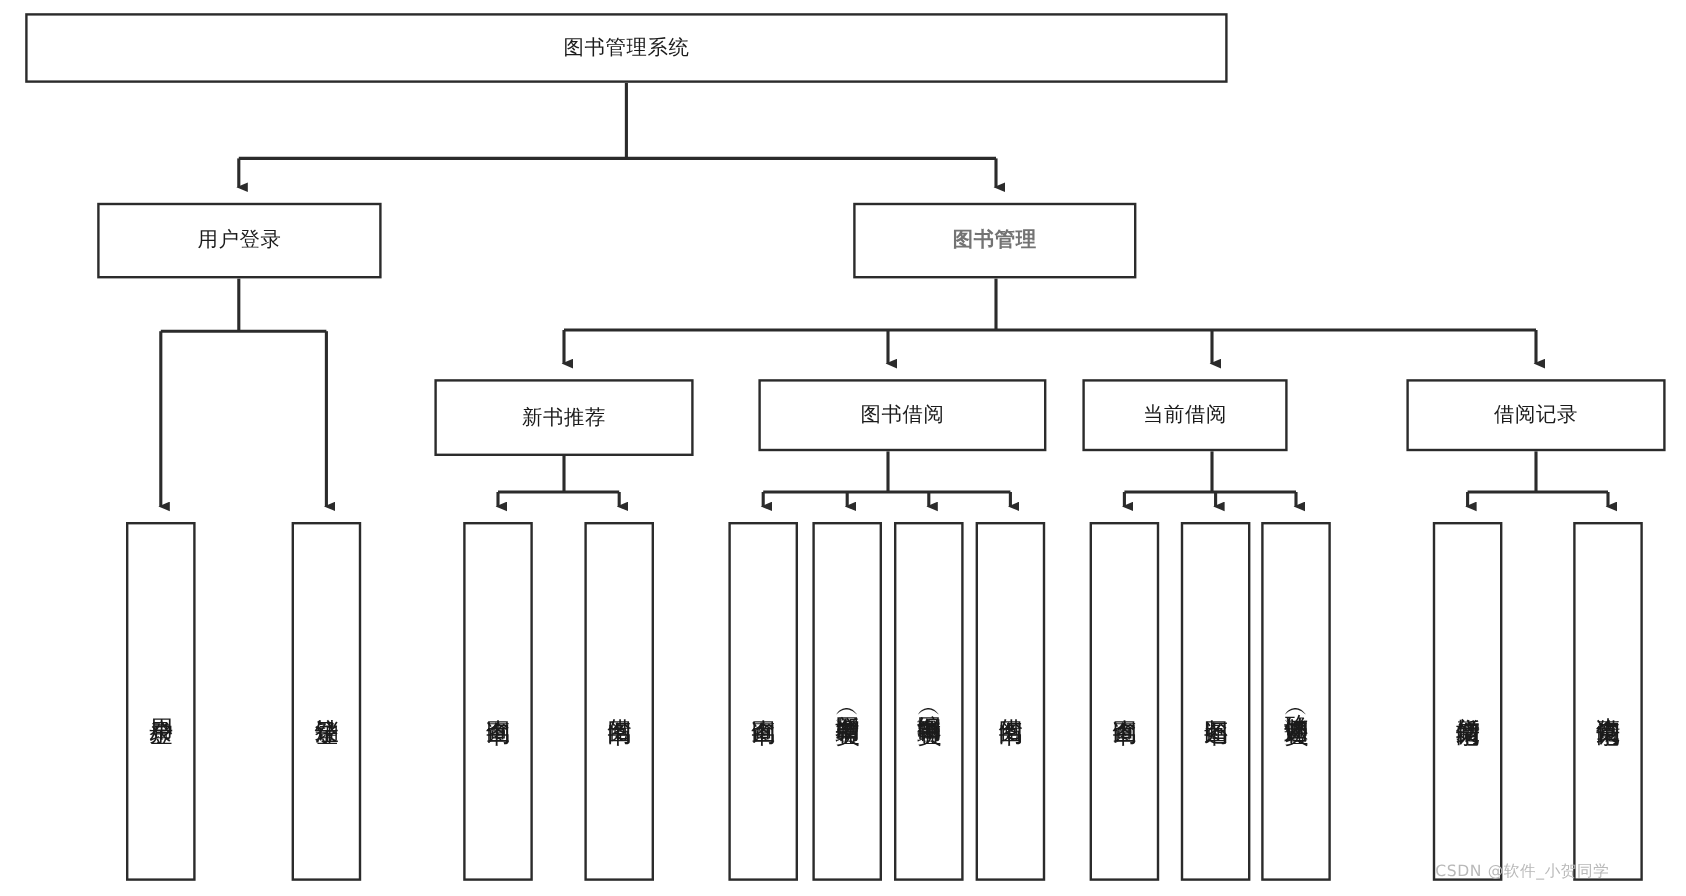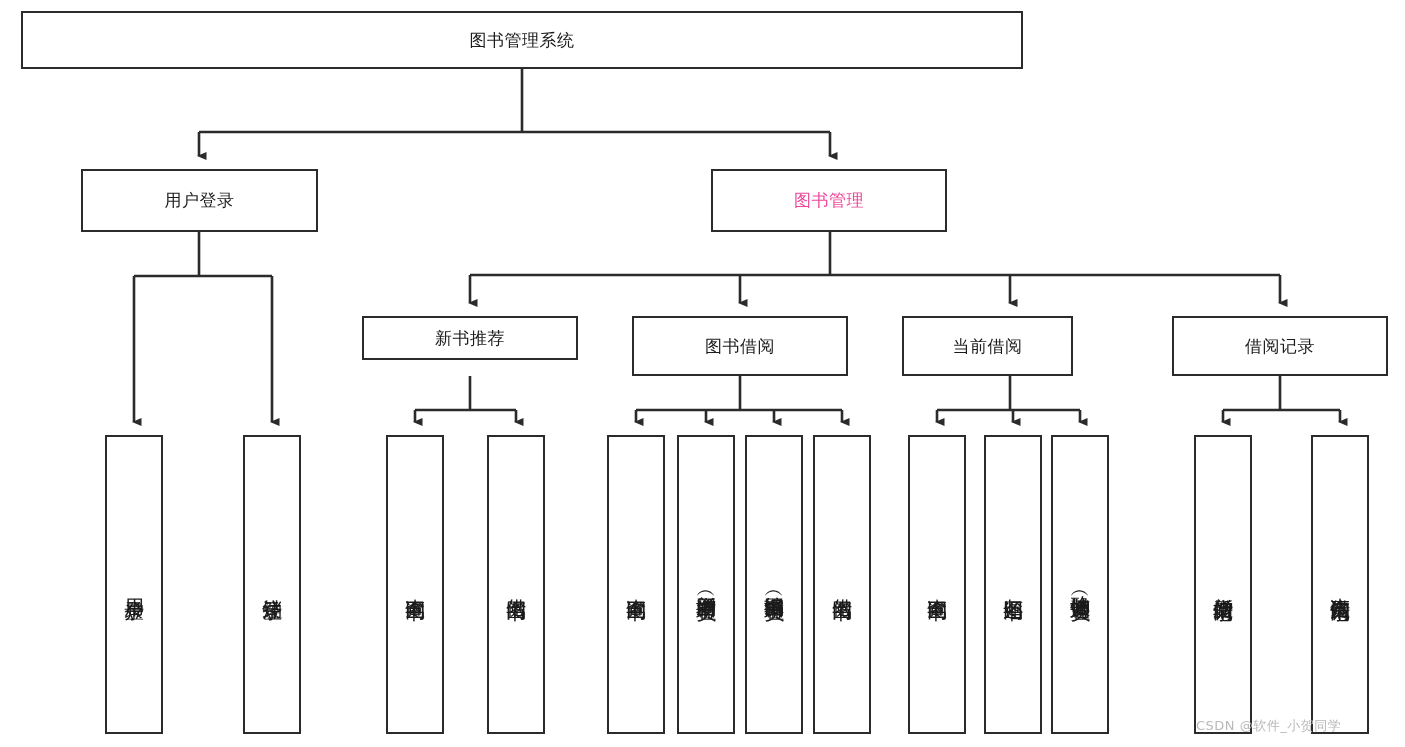--- a/index.html
+++ b/index.html
@@ -118,27 +118,27 @@
   </svg>
 
   <div class="node-box" style="left: 21px; top: 11px; width: 1002px; height: 58px; border-color: rgb(43, 43, 43); background: rgb(255, 255, 255);">
     <span class="node-label-h" style="color: rgb(27, 27, 27);">图书管理系统</span>
   </div>
 
   <div class="node-box" style="left: 81px; top: 169px; width: 237px; height: 63px; border-color: rgb(43, 43, 43); background: rgb(255, 255, 255);">
     <span class="node-label-h" style="color: rgb(27, 27, 27);">用户登录</span>
   </div>
   <div class="node-box" style="left: 711px; top: 169px; width: 236px; height: 63px; border-color: rgb(43, 43, 43); background: rgb(255, 255, 255);">
-    <span class="node-label-h" style="color: #ec4899;">图书管理</span>
+    <span class="node-label-h" style="color: #737373; font-weight: bold;">图书管理</span>
   </div>
 
-  <div class="node-box" style="left: 362px; top: 316px; width: 216px; height: 44px; border-color: rgb(43, 43, 43); background: rgb(255, 255, 255);">
+  <div class="node-box" style="left: 362px; top: 316px; width: 216px; height: 64px; border-color: rgb(43, 43, 43); background: rgb(255, 255, 255);">
     <span class="node-label-h" style="color: rgb(27, 27, 27);">新书推荐</span>
   </div>
-  <div class="node-box" style="left: 632px; top: 316px; width: 216px; height: 60px; border-color: rgb(43, 43, 43); background: rgb(255, 255, 255);">
+  <div class="node-box" style="left: 632px; top: 316px; width: 240px; height: 60px; border-color: rgb(43, 43, 43); background: rgb(255, 255, 255);">
     <span class="node-label-h" style="color: rgb(27, 27, 27);">图书借阅</span>
   </div>
   <div class="node-box" style="left: 902px; top: 316px; width: 171px; height: 60px; border-color: rgb(43, 43, 43); background: rgb(255, 255, 255);">
     <span class="node-label-h" style="color: rgb(27, 27, 27);">当前借阅</span>
   </div>
   <div class="node-box" style="left: 1172px; top: 316px; width: 216px; height: 60px; border-color: rgb(43, 43, 43); background: rgb(255, 255, 255);">
     <span class="node-label-h" style="color: rgb(27, 27, 27);">借阅记录</span>
   </div>
 
   <div class="node-box" style="left: 105px; top: 435px; width: 58px; height: 299px; border-color: rgb(43, 43, 43); background: rgb(255, 255, 255);">

